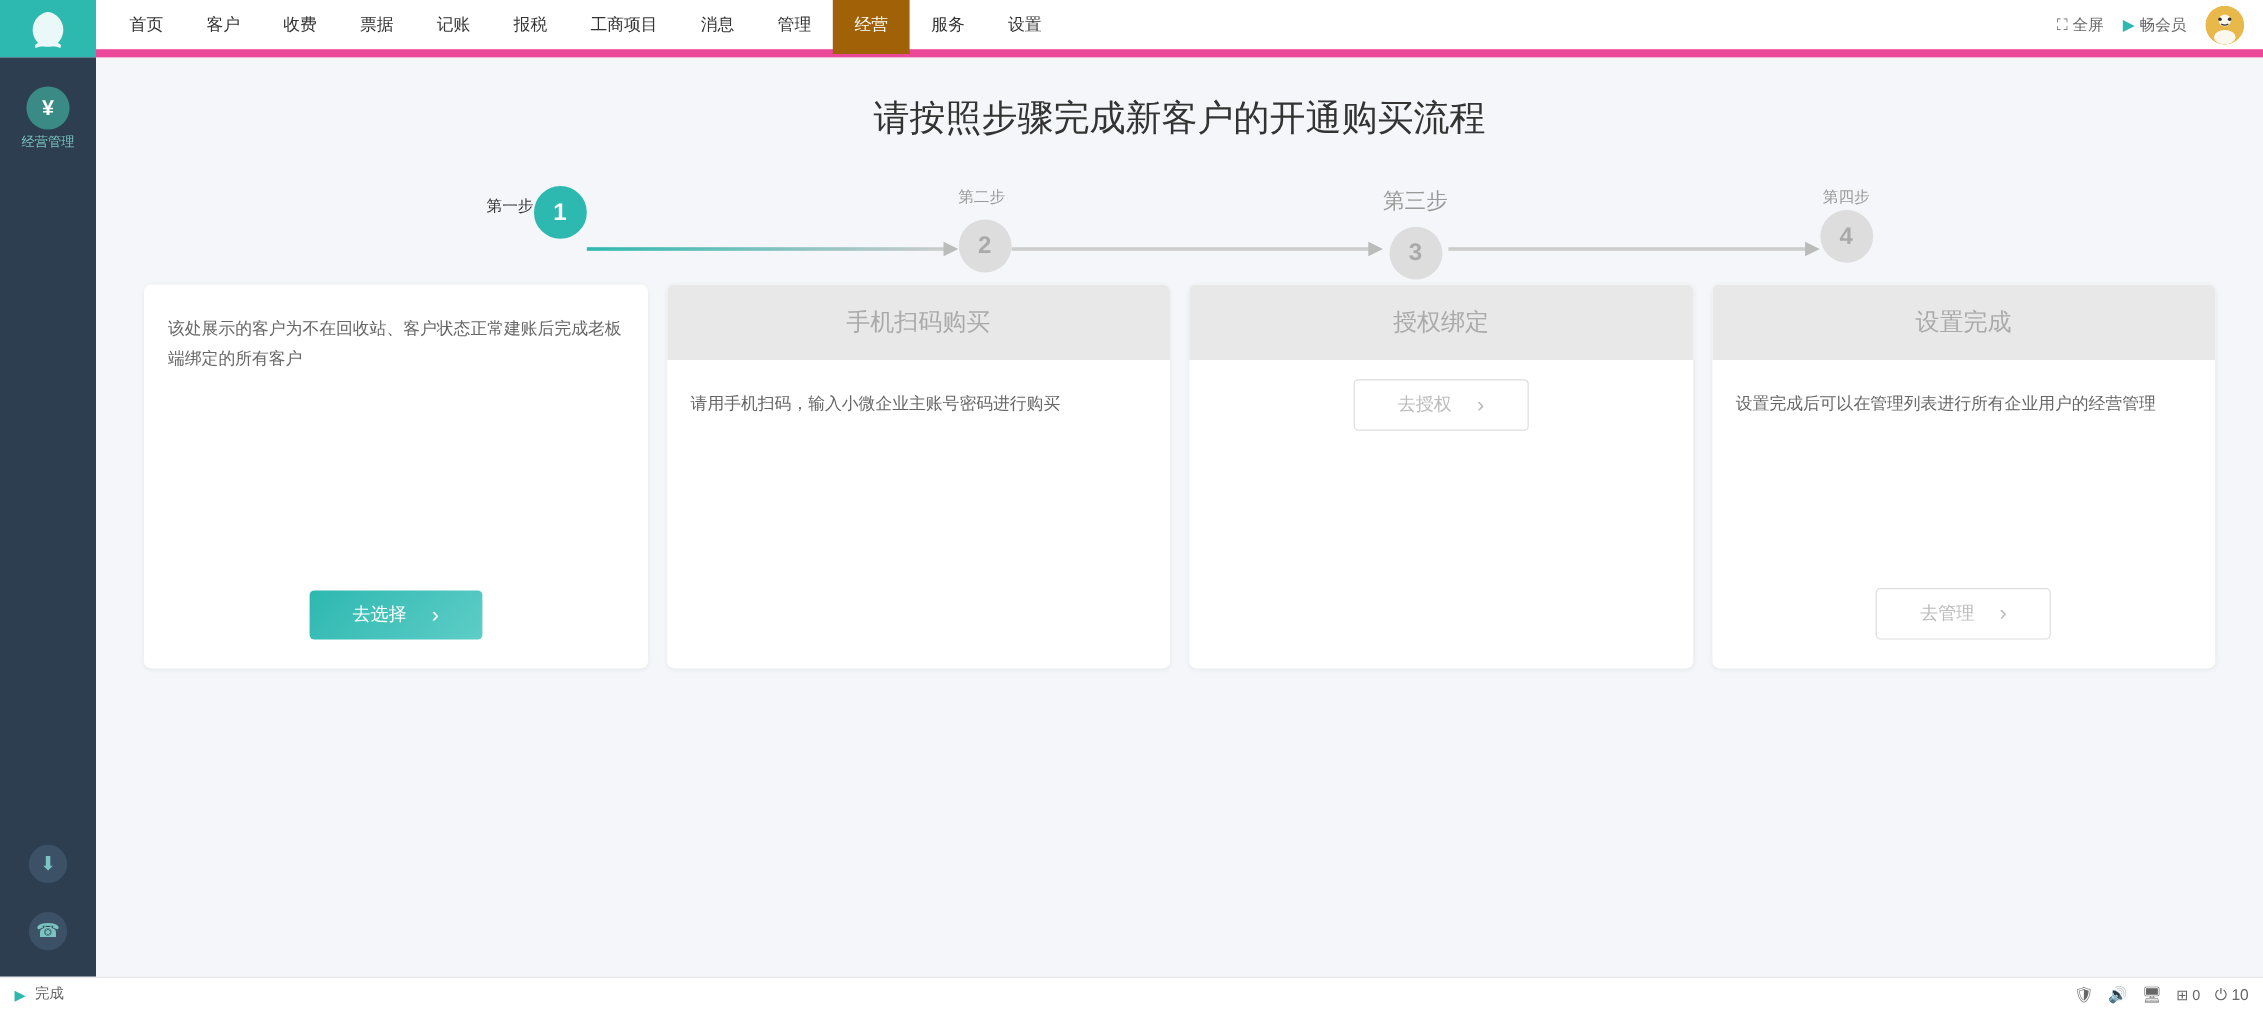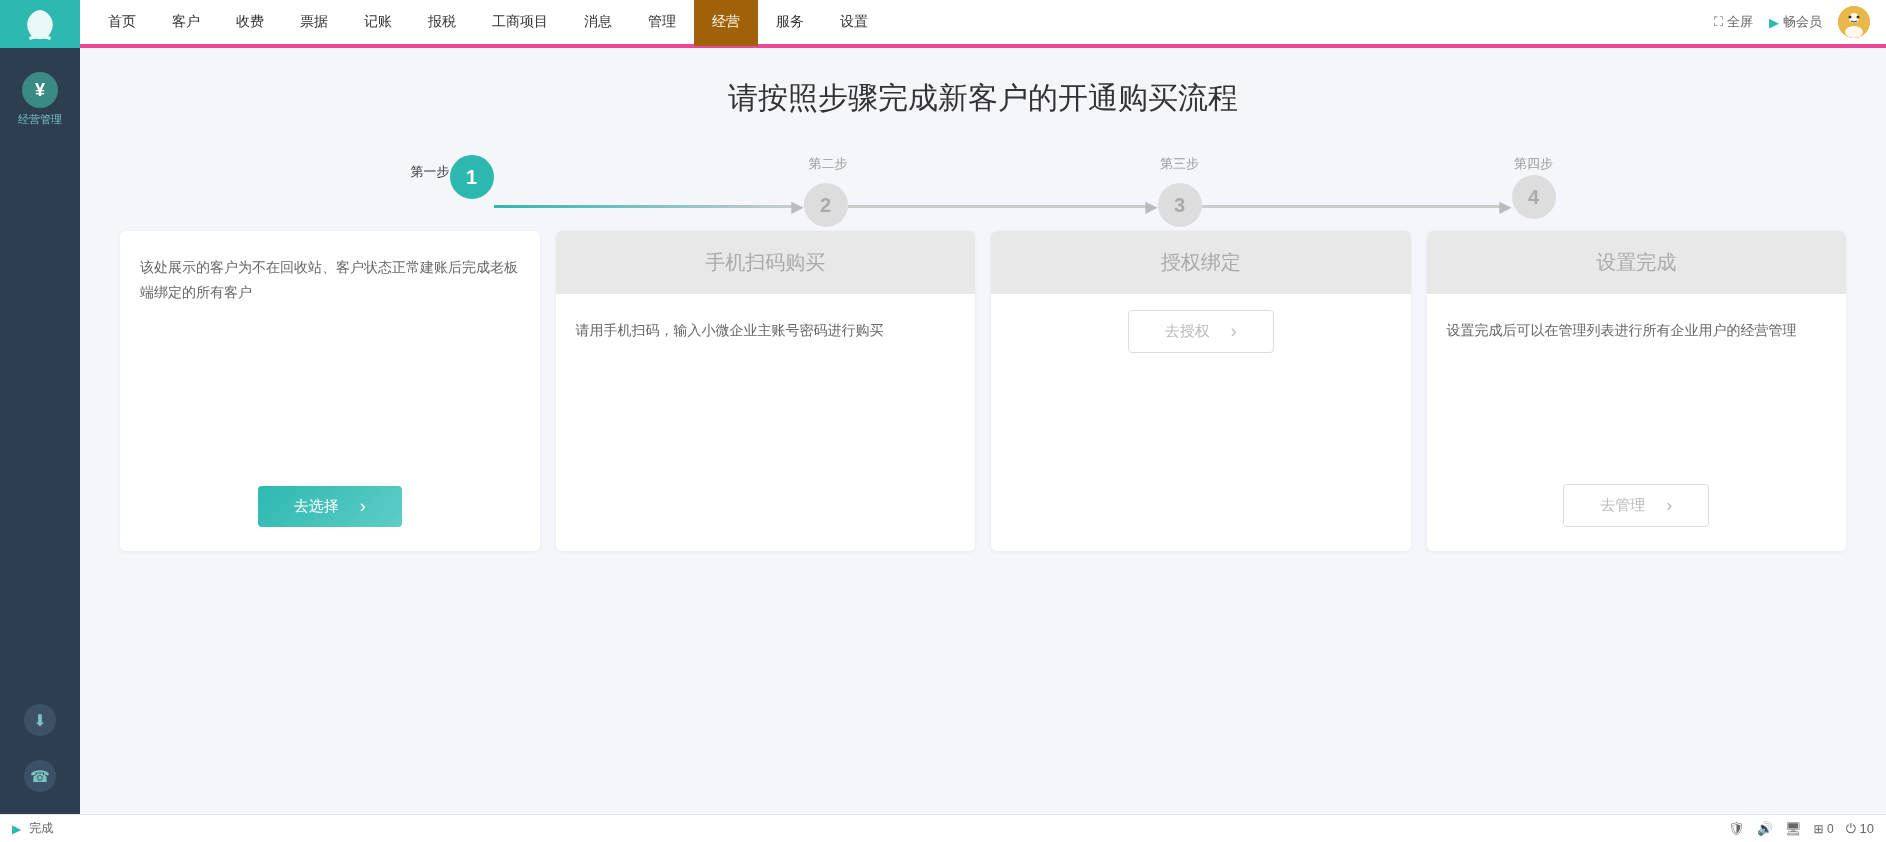--- a/index.html
+++ b/index.html
@@ -4,21 +4,21 @@
   <style>
     * { margin: 0; padding: 0; box-sizing: border-box; }
     body { font-family: 'Microsoft YaHei', '微软雅黑', sans-serif; background: #f0f2f5; width: 1886px; height: 842px; overflow: hidden; }
 
     
     .top-nav {
       height: 48px;
       background: #fff;
       display: flex;
       align-items: center;
-      border-bottom: 4px solid #ec4899;
+      border-bottom: 7px solid #ec4899;
       padding: 0 0 0 90px;
     }
     .top-nav .logo-area {
       position: absolute;
       left: 0;
       top: 0;
       width: 80px;
       height: 48px;
       background: #2db8b0;
       display: flex;
@@ -355,34 +355,34 @@
           <div style="display:flex; align-items:center;">
             <div style="width:44px; height:44px; border-radius:50%; background:#2db8b0; color:#fff; display:flex; align-items:center; justify-content:center; font-size:20px; font-weight:bold; border:3px solid #2db8b0;">1</div>
           </div>
         </div>
 
         <div style="display:flex; align-items:center; padding-top:42px; width:310px;">
           <div style="flex:1; height:3px; background: linear-gradient(to right, #2db8b0, #ccc);"></div>
           <span style="color:#bbb; font-size:16px; margin-left:-2px;">▶</span>
         </div>
 
-        <div style="display:flex; flex-direction:column; align-items:flex-end;">
+        <div style="display:flex; flex-direction:column; align-items:flex-start;">
           <span style="font-size:13px; color:#999; margin-bottom:10px;">第二步</span>
           <div style="display:flex; align-items:center;">
             <div style="width:44px; height:44px; border-radius:50%; background:#ddd; color:#aaa; display:flex; align-items:center; justify-content:center; font-size:20px; font-weight:bold;">2</div>
           </div>
         </div>
 
         <div style="display:flex; align-items:center; padding-top:42px; width:310px;">
           <div style="flex:1; height:3px; background:#ccc;"></div>
           <span style="color:#bbb; font-size:16px; margin-left:-2px;">▶</span>
         </div>
 
         <div style="display:flex; flex-direction:column; align-items:center;">
-          <span style="font-size:13px; color:#999; margin-bottom:10px;">第三步</span>
+          <span style="font-size:18px; color:#999; margin-bottom:10px;">第三步</span>
           <div style="display:flex; align-items:center;">
             <div style="width:44px; height:44px; border-radius:50%; background:#ddd; color:#aaa; display:flex; align-items:center; justify-content:center; font-size:20px; font-weight:bold;">3</div>
           </div>
         </div>
 
         <div style="display:flex; align-items:center; padding-top:42px; width:310px;">
           <div style="flex:1; height:3px; background:#ccc;"></div>
           <span style="color:#bbb; font-size:16px; margin-left:-2px;">▶</span>
         </div>
 

